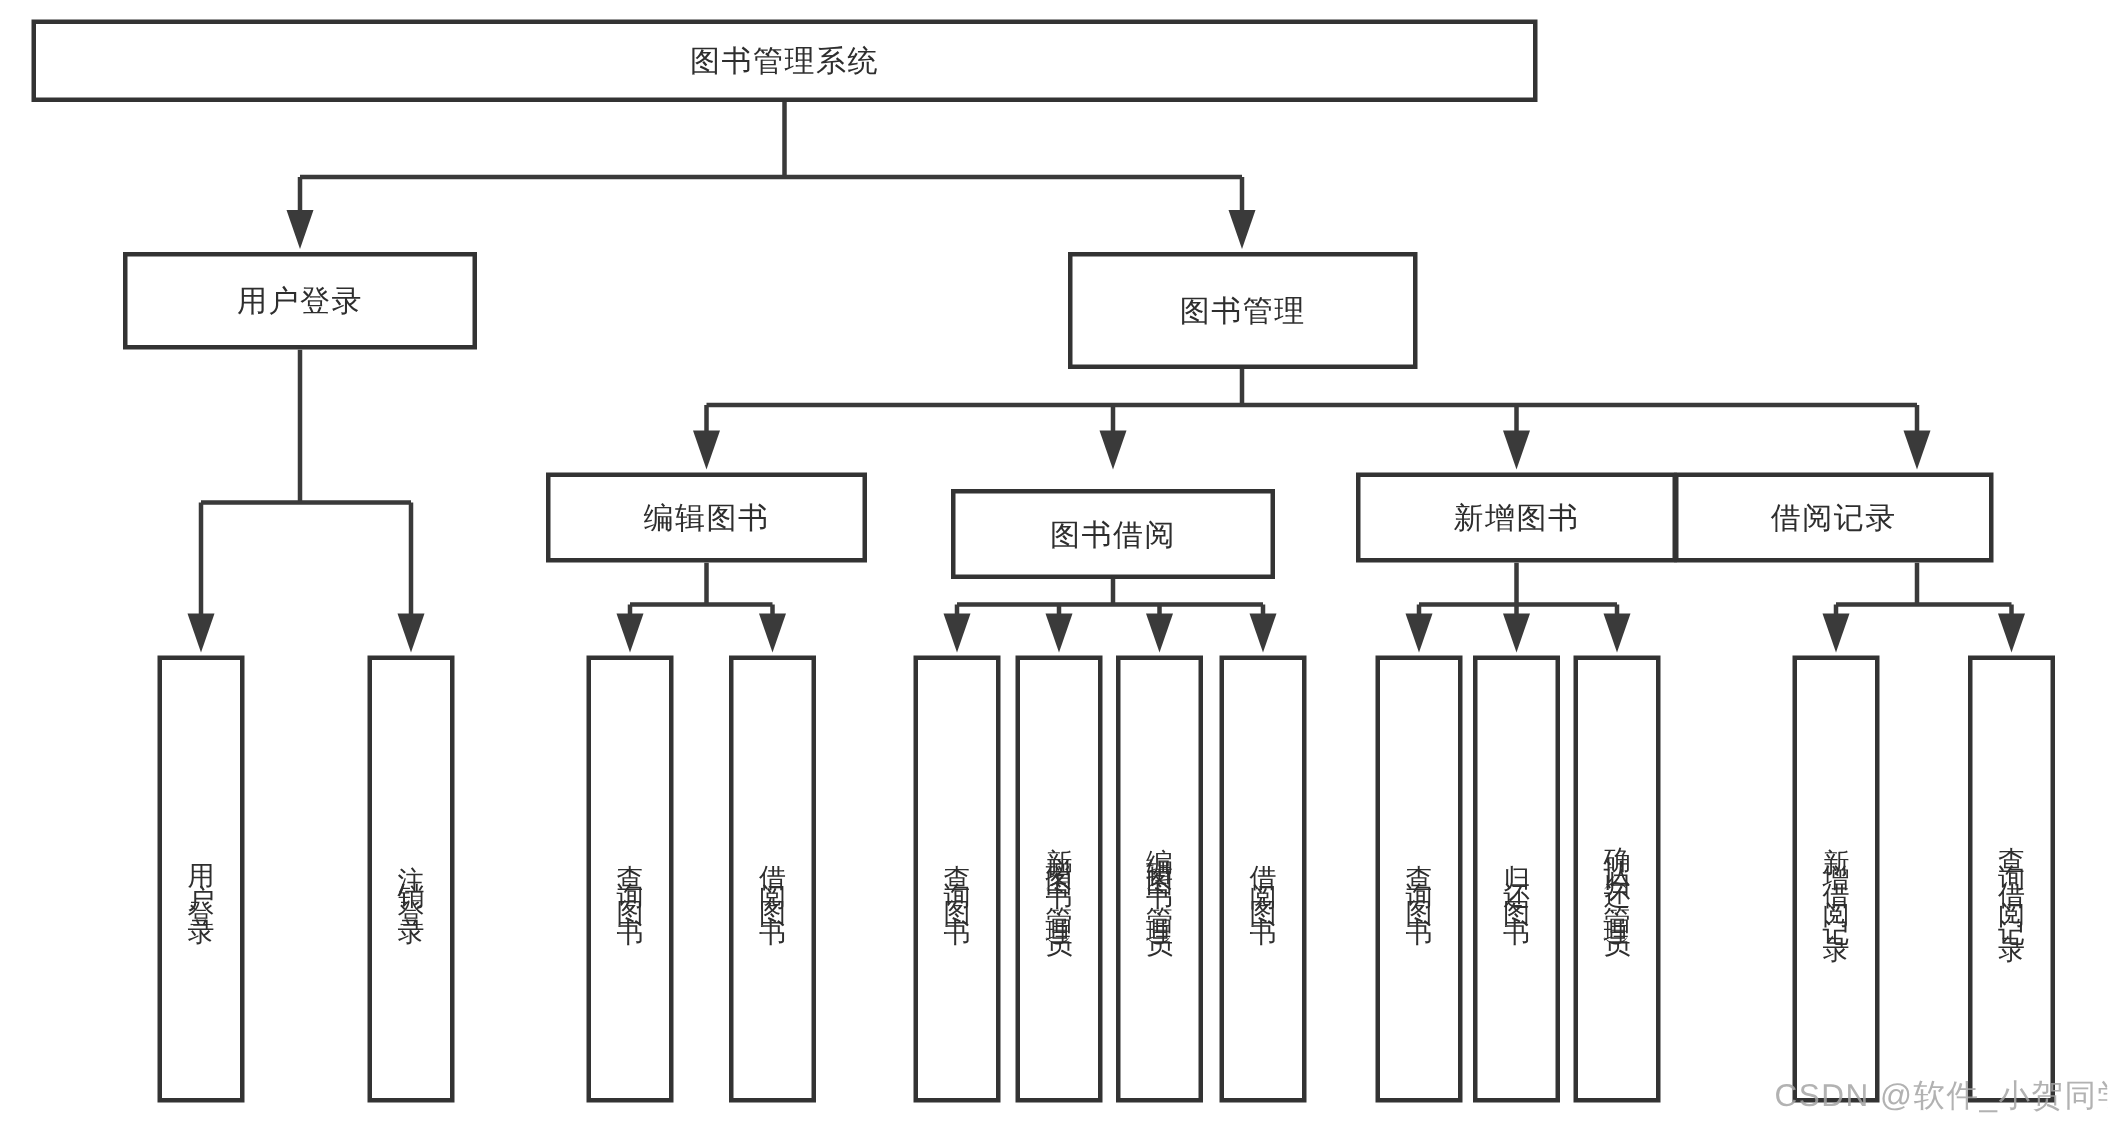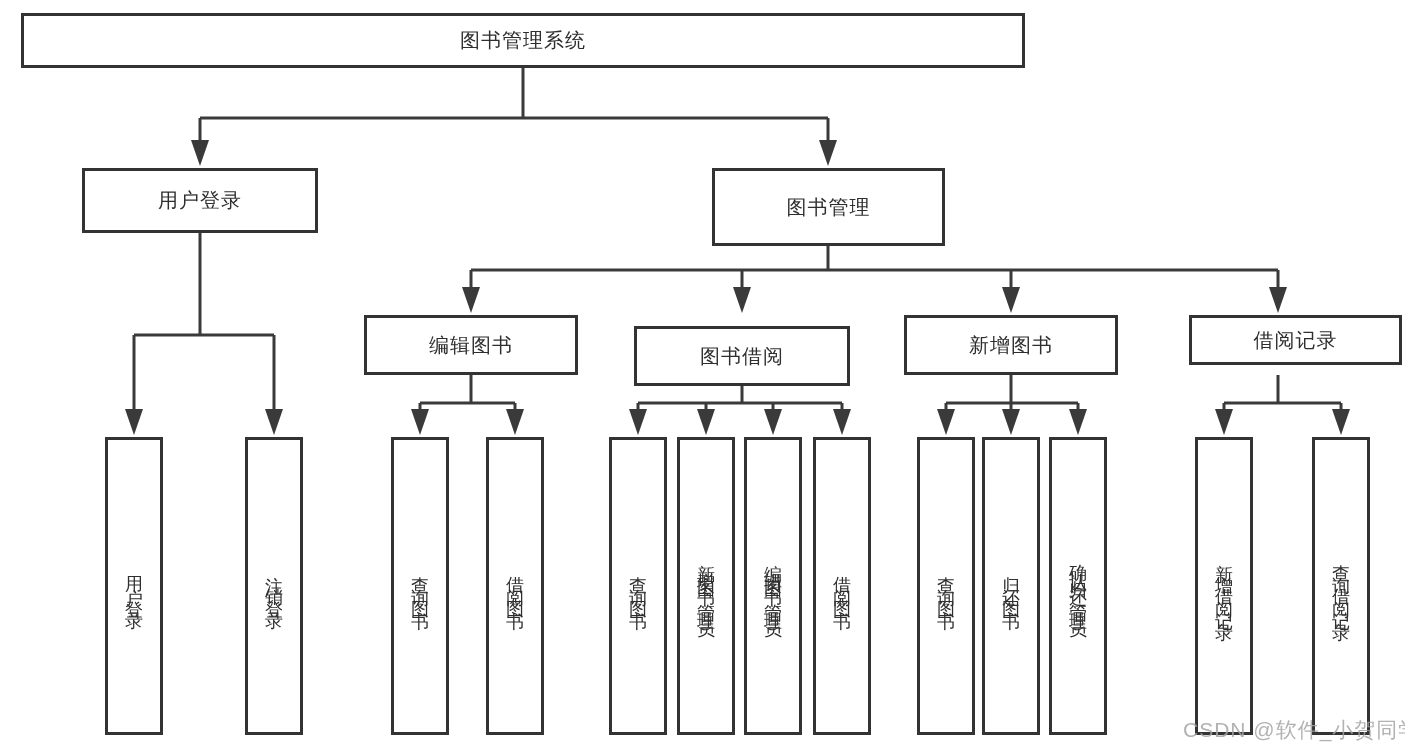--- a/index.html
+++ b/index.html
@@ -54,21 +54,21 @@
     letter-spacing: 1px;
   }
 
   
   .n-root      { left: 21px;   top: 13px;  width: 1004px; height: 55px; }
   .n-login     { left: 82px;   top: 168px; width: 236px;  height: 65px; }
   .n-mgmt      { left: 712px;  top: 168px; width: 233px;  height: 78px; }
   .n-rec       { left: 364px;  top: 315px; width: 214px;  height: 60px; }
   .n-borrow    { left: 634px;  top: 315px; width: 216px;  height: 60px; margin-top: 11px; }
   .n-current   { left: 904px;  top: 315px; width: 214px;  height: 60px; }
-  .n-records   { left: 1189px; top: 315px; width: 213px;  height: 50px; }
+  .n-records   { left: 1116px; top: 315px; width: 213px;  height: 60px; }
   .leaf        { top: 437px; width: 58px; height: 298px; }
   .l-1  { left: 105px; }
   .l-2  { left: 245px; }
   .l-3  { left: 391px; }
   .l-4  { left: 486px; }
   .l-5  { left: 609px; }
   .l-6  { left: 677px; }
   .l-7  { left: 744px; }
   .l-8  { left: 813px; }
   .l-9  { left: 917px; }

